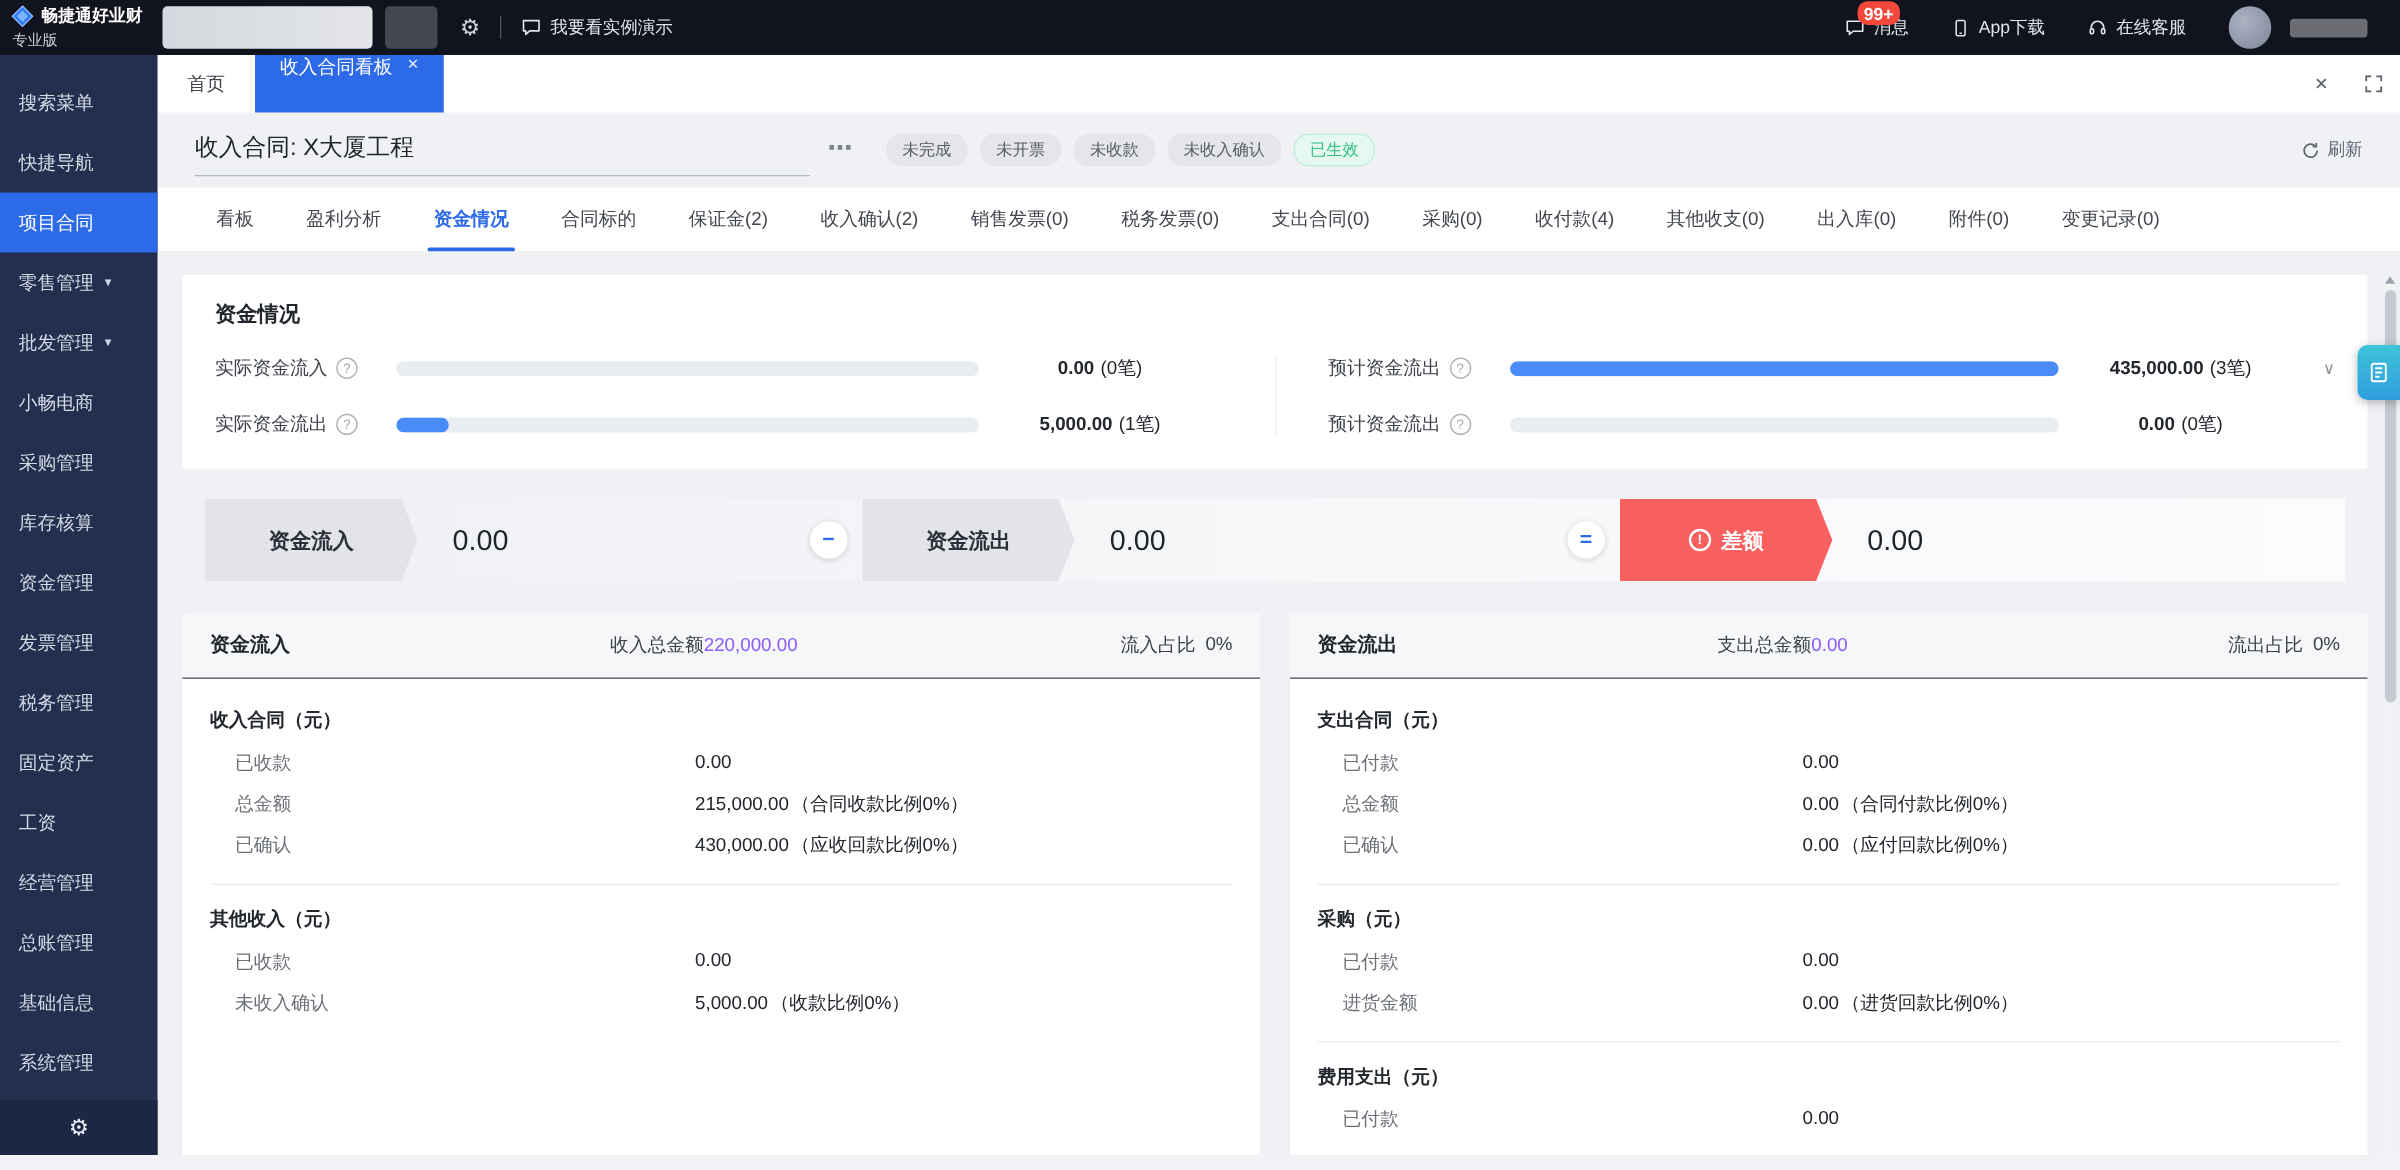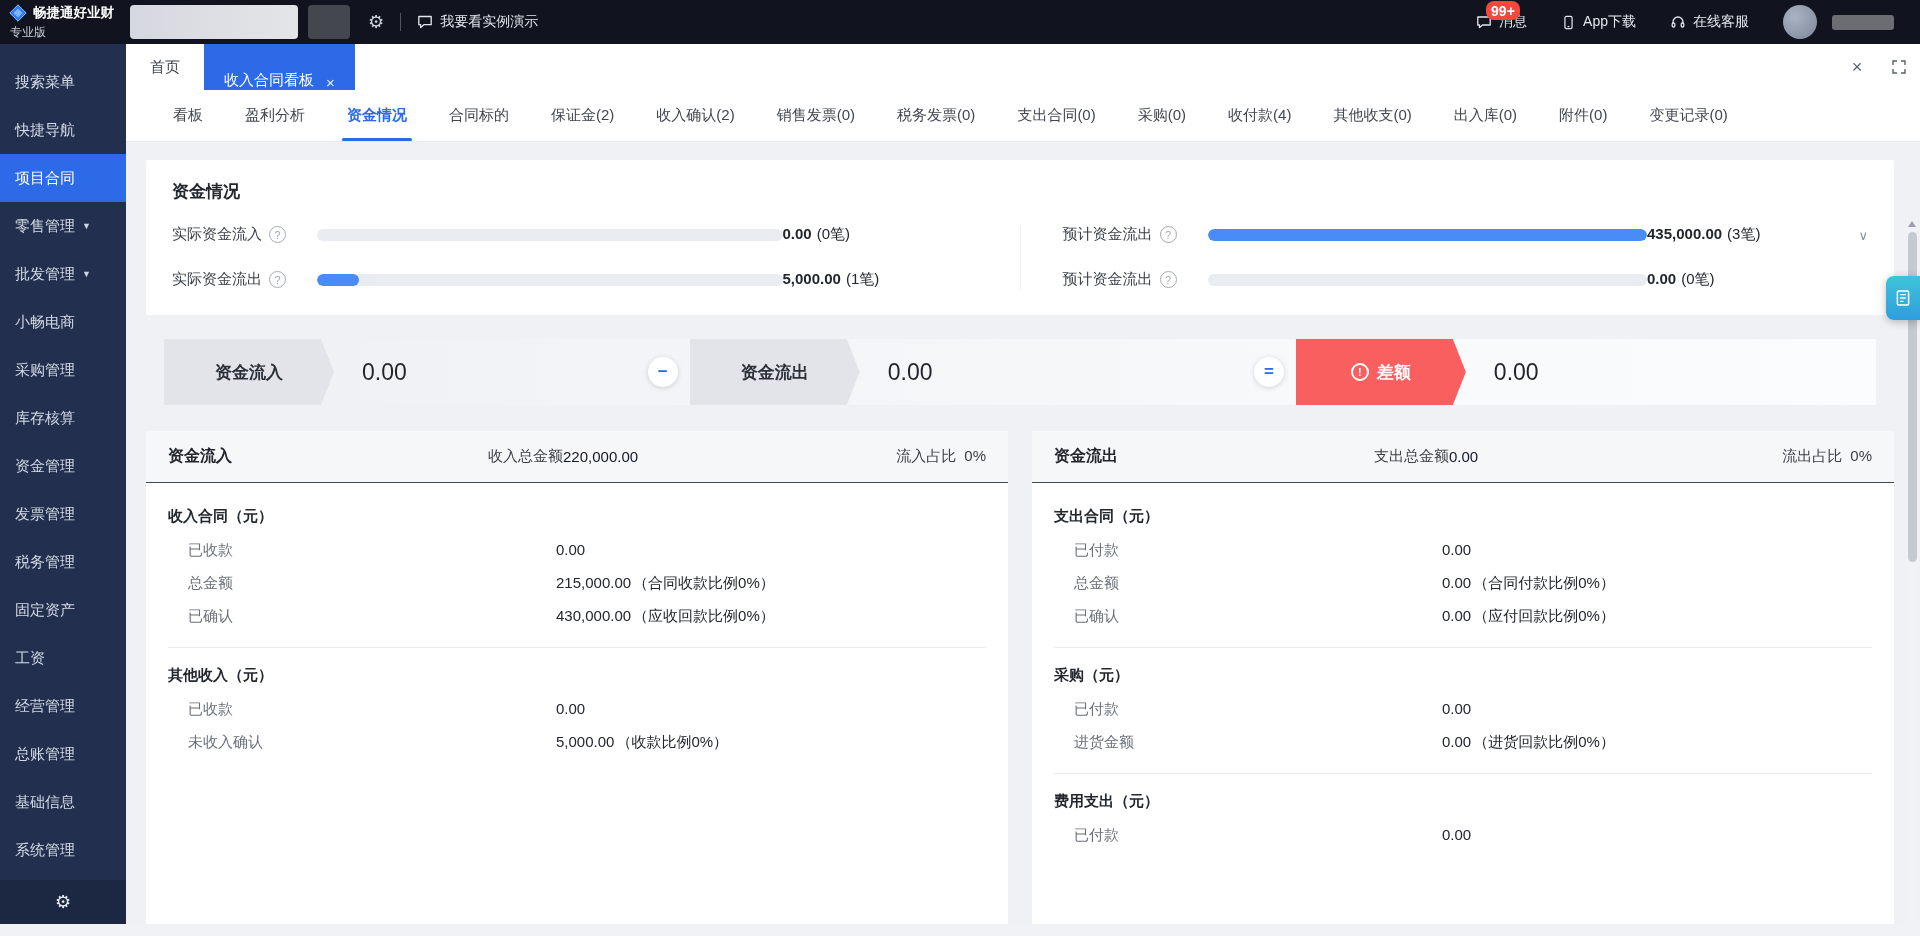--- a/index.html
+++ b/index.html
@@ -29,21 +29,21 @@
 .sidebar{width:126px;flex:0 0 126px;background:#232f4e;position:relative;padding-top:14px}
 .side-item{height:48px;display:flex;align-items:center;gap:7px;padding-left:15px;font-size:15px;color:#d4dae6}
 .side-item .caret{font-size:9px;color:#cfd6e4}
 .side-item.active{background:#2d6ae8;color:#fff}
 .side-footer{position:absolute;bottom:0;left:0;width:100%;height:44px;background:#1c2742;display:flex;align-items:center;justify-content:center;font-size:18px;color:#e8ecf4}
 .content{flex:1;display:flex;flex-direction:column;background:#eff1f4;overflow:hidden}
 
 
 .tabbar{height:46px;flex:0 0 46px;background:#fff;display:flex;align-items:stretch}
 .tab-home{display:flex;align-items:center;padding:0 24px;font-size:15px;color:#3f444c}
-.tab-active{display:flex;align-items:flex-end;gap:12px;padding:0 20px;background:#2d6ae8;color:#fff;font-size:15px}
+.tab-active{display:flex;align-items:flex-start;gap:12px;padding:0 20px;background:#2d6ae8;color:#fff;font-size:15px}
 .tab-close{font-size:15px;opacity:.9;line-height:1}
 .tabbar-icons{margin-left:auto;display:flex;align-items:center}
 .tb-icon{width:42px;height:100%;display:flex;align-items:center;justify-content:center;color:#5a6069;font-size:18px}
 
 
 .chead{height:60px;flex:0 0 60px;display:flex;align-items:center;padding:0 30px}
 .ctitle{width:492px;font-size:19px;font-weight:500;color:#1f242b;border-bottom:1px solid #b3b9c3;padding:6px 0 9px;white-space:nowrap}
 .more-dots{margin-left:14px;font-size:20px;color:#7b828c;font-weight:bold;letter-spacing:1px;padding-bottom:4px}
 .badges{display:flex;gap:10px;margin-left:26px}
 .badge{padding:4px 13px;border-radius:12px;font-size:13px;background:#e4e6eb;color:#585c64;white-space:nowrap}
@@ -65,41 +65,41 @@
 .funds-grid{display:flex}
 .funds-col{flex:1;display:flex;flex-direction:column;gap:26px}
 .funds-col.left{padding-right:42px;border-right:1px solid #edeff2}
 .funds-col.right{padding-left:42px}
 .frow{display:flex;align-items:center;position:relative}
 .funds-col.right .frow{padding-right:26px}
 .frow-label{flex:0 0 145px;display:flex;align-items:center;gap:7px;font-size:15px;color:#3c4149}
 .info-dot{width:17px;height:17px;border-radius:50%;border:1px solid #a6abb4;color:#a6abb4;font-size:11px;display:flex;align-items:center;justify-content:center;flex:0 0 17px}
 .track{flex:1;height:12px;border-radius:6px;background:#e9ecf0;overflow:hidden}
 .fill{height:100%;border-radius:6px;background:#4a8cf7}
-.frow-value{flex:0 0 195px;text-align:left;font-size:15px;color:#22262d;white-space:nowrap}
+.frow-value{flex:0 0 195px;text-align:center;font-size:15px;color:#22262d;white-space:nowrap}
 .frow-value b{font-weight:bold}
 .frow-value .cnt{margin-left:5px}
 .chev{position:absolute;right:0;top:50%;transform:translateY(-50%);font-size:13px;color:#8a9099}
 
 
 .summary{height:66px;margin:24px 18px 0;display:flex;align-items:center;background:linear-gradient(90deg,#eef0f3 0%,#f6f7f9 50%,#fbfcfd 100%)}
 .sum-tag{width:170px;flex:0 0 170px;height:100%;display:flex;align-items:center;justify-content:center;gap:8px;font-size:17px;font-weight:bold;color:#2c3038;background:#e2e4e9;clip-path:polygon(0 0,calc(100% - 13px) 0,100% 50%,calc(100% - 13px) 100%,0 100%)}
 .sum-tag.red{background:#f95f5f;color:#fff}
 .warn-circle{width:18px;height:18px;border-radius:50%;border:2px solid #fff;display:flex;align-items:center;justify-content:center;font-size:11px;font-weight:bold;color:#fff}
 .sum-value{font-size:23px;color:#1f242b;margin-left:28px;white-space:nowrap}
 .sum-spacer1{flex:.75}.sum-spacer2{flex:1}.sum-spacer3{flex:1.05}
 .op-circle{width:30px;height:30px;flex:0 0 30px;border-radius:50%;background:#fff;box-shadow:0 1px 5px rgba(31,41,55,.18);display:flex;align-items:center;justify-content:center;margin-right:12px;color:#2d6ae8;font-size:17px;font-weight:bold}
 
 
 .cards{display:flex;gap:24px;margin-top:26px;align-items:flex-start}
 .card{flex:1;background:#fff;border-radius:2px;min-height:560px}
 .card-header{height:52px;background:#f6f7f9;border-bottom:1px solid #43474e;display:grid;grid-template-columns:320px 1fr 200px;align-items:center;padding:0 22px}
 .card-title{font-size:16px;font-weight:bold;color:#22262d}
 .card-total{display:flex;align-items:center;font-size:15px;color:#3c4149}
-.card-total .tv{color:#0f172a}
+.card-total .tv{color:#8b5cf6}
 .card-ratio{justify-self:end;display:flex;gap:8px;font-size:15px;color:#3c4149}
 .card-body{padding:8px 22px 24px}
 .group-title{font-size:15px;font-weight:bold;color:#22262d;padding:16px 0 8px}
 .crow{display:grid;grid-template-columns:368px 1fr;padding:7px 0 7px 20px;font-size:15px}
 .crow-label{color:#6b7078}
 .crow-value{color:#22262d;white-space:nowrap}
 .crow-value .note{margin-left:2px}
 .gdivider{height:1px;background:#ebedf0;margin:14px 0 2px}
 
 
@@ -236,20 +236,38 @@
             <span data-interactable="false">×</span>
           </div>
         <div class="tb-icon" data-interactable="true">
           <svg width="16" height="16" viewBox="0 0 16 16" fill="none" stroke="currentColor" stroke-width="1.4">
               <path d="M6 2H2v4M10 2h4v4M6 14H2v-4M10 14h4v-4"></path>
             </svg>
         </div>
       </div>
     </div>
 
+    <div class="chead" data-interactable="false">
+      <div class="ctitle" data-interactable="false">收入合同: X大厦工程</div>
+      <span class="more-dots" data-interactable="true">⋯</span>
+      <div class="badges" data-interactable="false">
+        <span class="badge" data-interactable="false">未完成</span>
+        <span class="badge" data-interactable="false">未开票</span>
+        <span class="badge" data-interactable="false">未收款</span>
+        <span class="badge" data-interactable="false">未收入确认</span>
+        <span class="badge green" data-interactable="false">已生效</span>
+      </div>
+      <div class="refresh" data-interactable="true">
+        <svg data-interactable="false" width="15" height="15" viewBox="0 0 16 16" fill="none" stroke="currentColor" stroke-width="1.5">
+          <path d="M13.6 8a5.6 5.6 0 1 1-1.7-4"></path>
+            <path d="M12.8 1.5v3h-3"></path>
+        </svg>
+        <span data-interactable="false">刷新</span>
+      </div>
+    </div>
 
     <div class="dtabs" data-interactable="false">
       <div class="dtab" data-interactable="true">看板</div>
       <div class="dtab" data-interactable="true">盈利分析</div>
       <div class="dtab active" data-interactable="true">资金情况</div>
       <div class="dtab" data-interactable="true">合同标的</div>
       <div class="dtab" data-interactable="true">保证金(2)</div>
       <div class="dtab" data-interactable="true">收入确认(2)</div>
       <div class="dtab" data-interactable="true">销售发票(0)</div>
       <div class="dtab" data-interactable="true">税务发票(0)</div>

